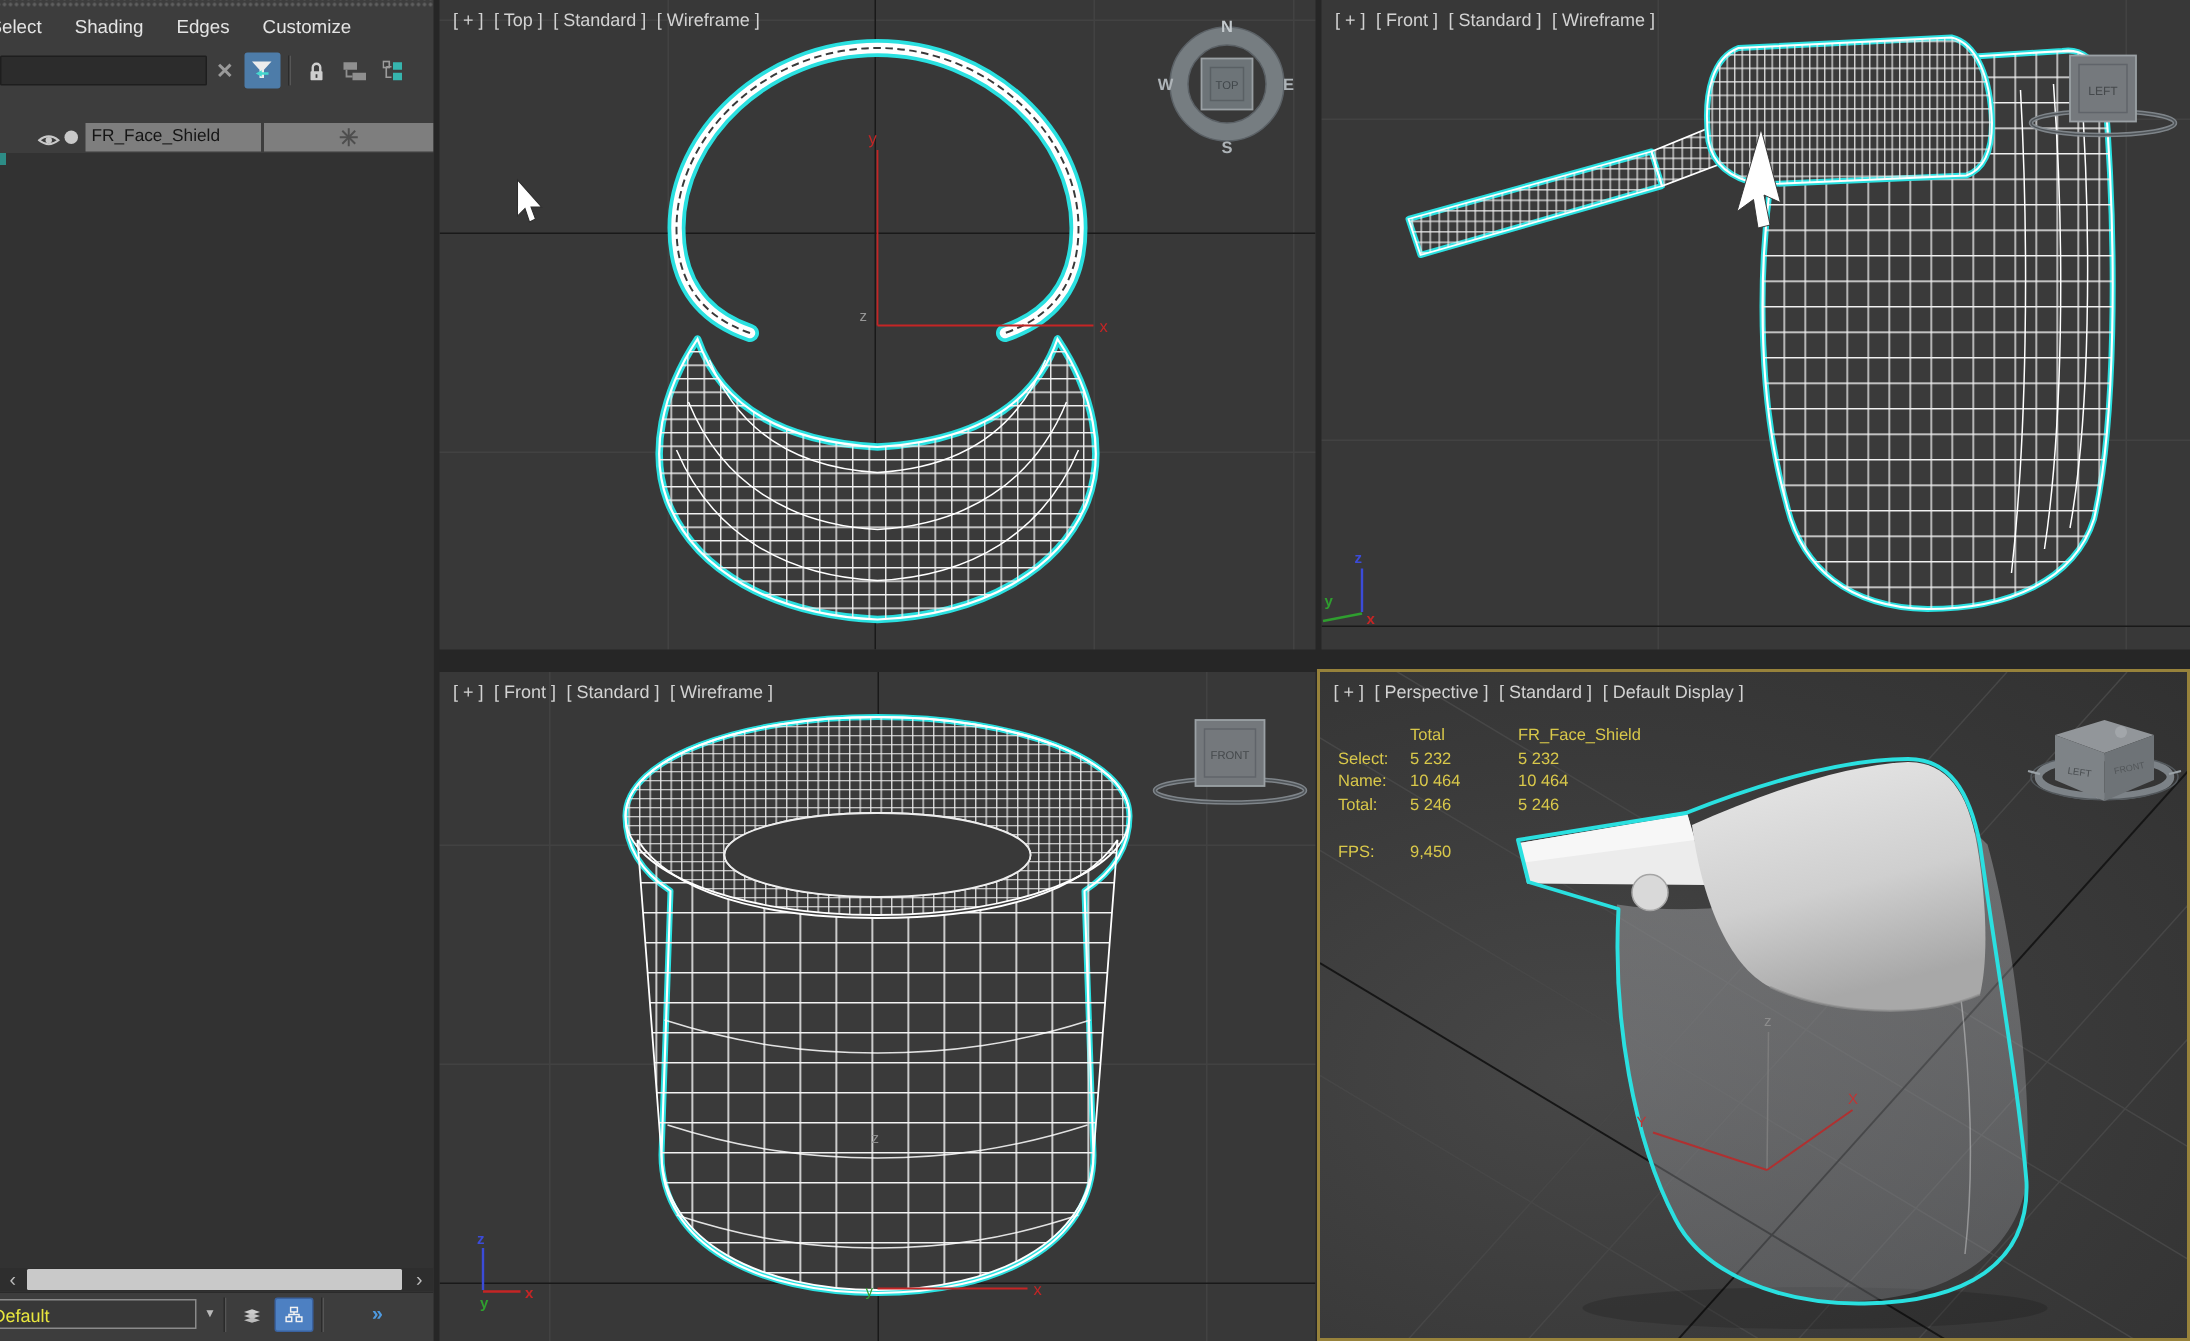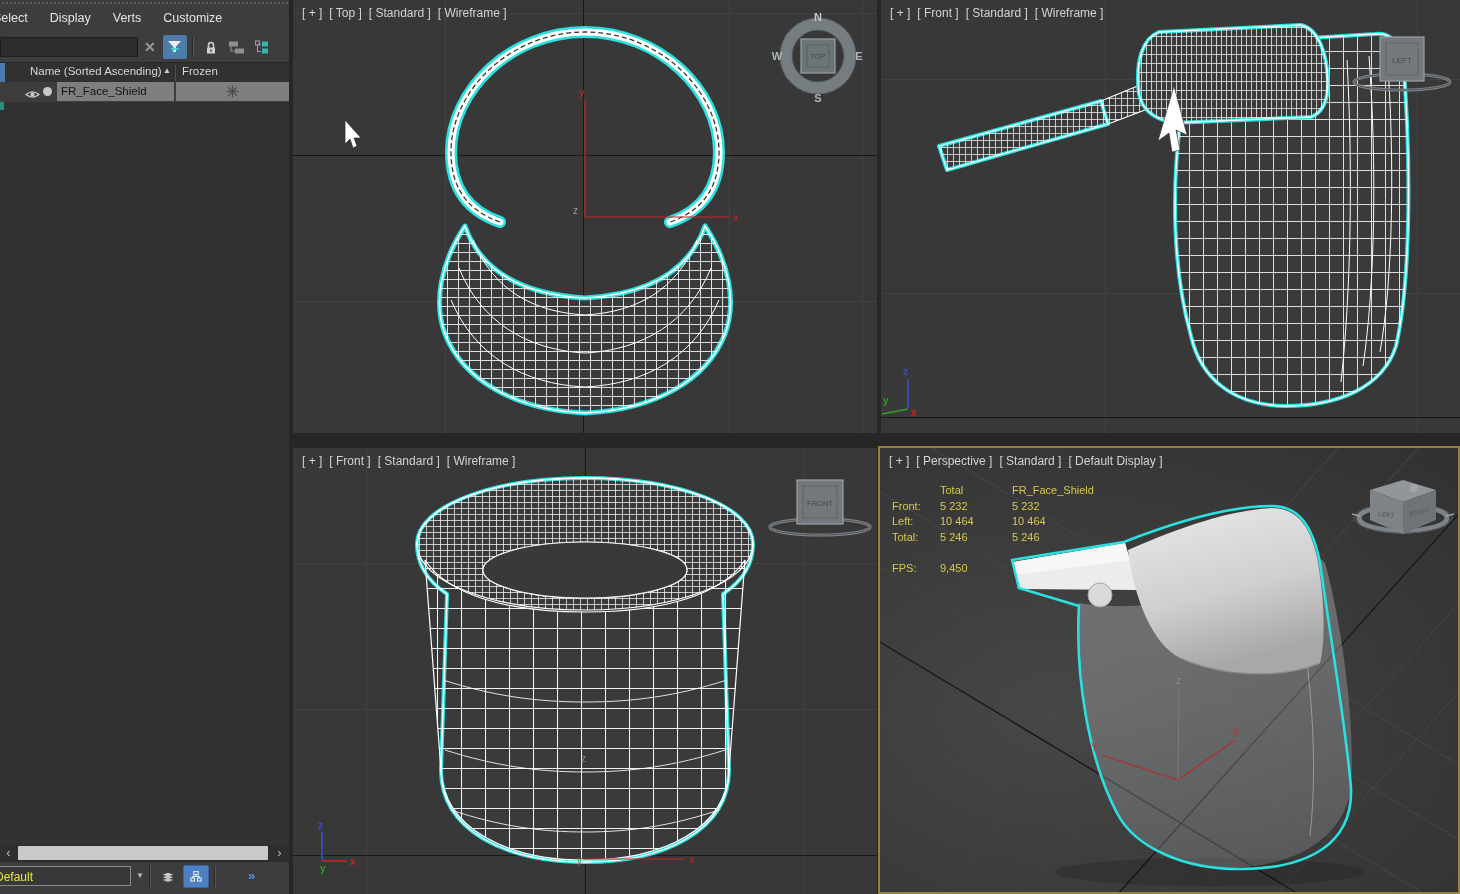--- a/index.html
+++ b/index.html
@@ -79,22 +79,22 @@
 </head>
 <body>
 
 <div id="app">
 
   <aside class="explorer">
     <div class="grip"></div>
 
     <nav class="menu">
       <span>Select</span>
-      <span>Display</span>
-      <span>Verts</span>
+      <span>Shading</span>
+      <span>Edges</span>
       <span>Customize</span>
     </nav>
 
     <div class="searchrow">
       <input class="search" value="" style="">
       <span class="clear">✕</span>
       <button class="ibtn active">
         <svg width="17" height="16" viewBox="0 0 17 16">
           <polygon points="2,2 15,2 10,7.5 10,13 7,13 7,7.5" fill="#ececec"></polygon>
           <line x1="13" y1="10" x2="6.5" y2="10" stroke="#45d8cf" stroke-width="1.6"></line>
@@ -120,27 +120,20 @@
         <svg width="16" height="15" viewBox="0 0 16 15">
           <rect x="0.5" y="1" width="4" height="4" fill="none" stroke="#9b9b9b" stroke-width="1.1"></rect>
           <path d="M2.5,5 V11.5 H6" fill="none" stroke="#9b9b9b" stroke-width="1.1"></path>
           <path d="M2.5,4.5 H6" stroke="#9b9b9b" stroke-width="1.1"></path>
           <rect x="7" y="1.5" width="6" height="5" fill="#36b5ae"></rect>
           <rect x="7" y="8.5" width="6" height="5" fill="#36b5ae"></rect>
         </svg>
       </button>
     </div>
 
-    <div class="thead">
-      <div class="bluechip"></div>
-      <span class="th-name">Name (Sorted Ascending)</span>
-      <span class="th-sort">▲</span>
-      <div class="th-div"></div>
-      <span class="th-frozen">Frozen</span>
-    </div>
 
     <div class="trow">
       <span class="eye">
         <svg width="15" height="11" viewBox="0 0 15 11">
           <path d="M1,5.5 Q7.5,0.3 14,5.5 Q7.5,10.7 1,5.5 Z" fill="none" stroke="#c9c9c9" stroke-width="1.3"></path>
           <circle cx="7.5" cy="5.5" r="2.1" fill="#c9c9c9"></circle>
         </svg>
       </span>
       <span class="dot"></span>
       <div class="cell-name">FR_Face_Shield</div>
@@ -462,26 +455,26 @@
         <text x="38" y="49" text-anchor="middle" font-size="6.5" fill="#494d50" transform="rotate(8 38 49)">LEFT</text>
         <text x="72" y="46" text-anchor="middle" font-size="6" fill="#53575a" transform="rotate(-12 72 46)">FRONT</text>
       </svg>
 
       <div class="stats">
         <div class="srow" style="top:8px">
           <span class="st">Total</span>
           <span class="so">FR_Face_Shield</span>
         </div>
         <div class="srow" style="top:24px">
-          <span class="sl">Front:</span>
+          <span class="sl">Select:</span>
           <span class="st">5 232</span>
           <span class="so">5 232</span>
         </div>
         <div class="srow" style="top:39px">
-          <span class="sl">Left:</span>
+          <span class="sl">Name:</span>
           <span class="st">10 464</span>
           <span class="so">10 464</span>
         </div>
         <div class="srow" style="top:55px">
           <span class="sl">Total:</span>
           <span class="st">5 246</span>
           <span class="so">5 246</span>
         </div>
         <div class="srow" style="top:86px">
           <span class="sl">FPS:</span>

